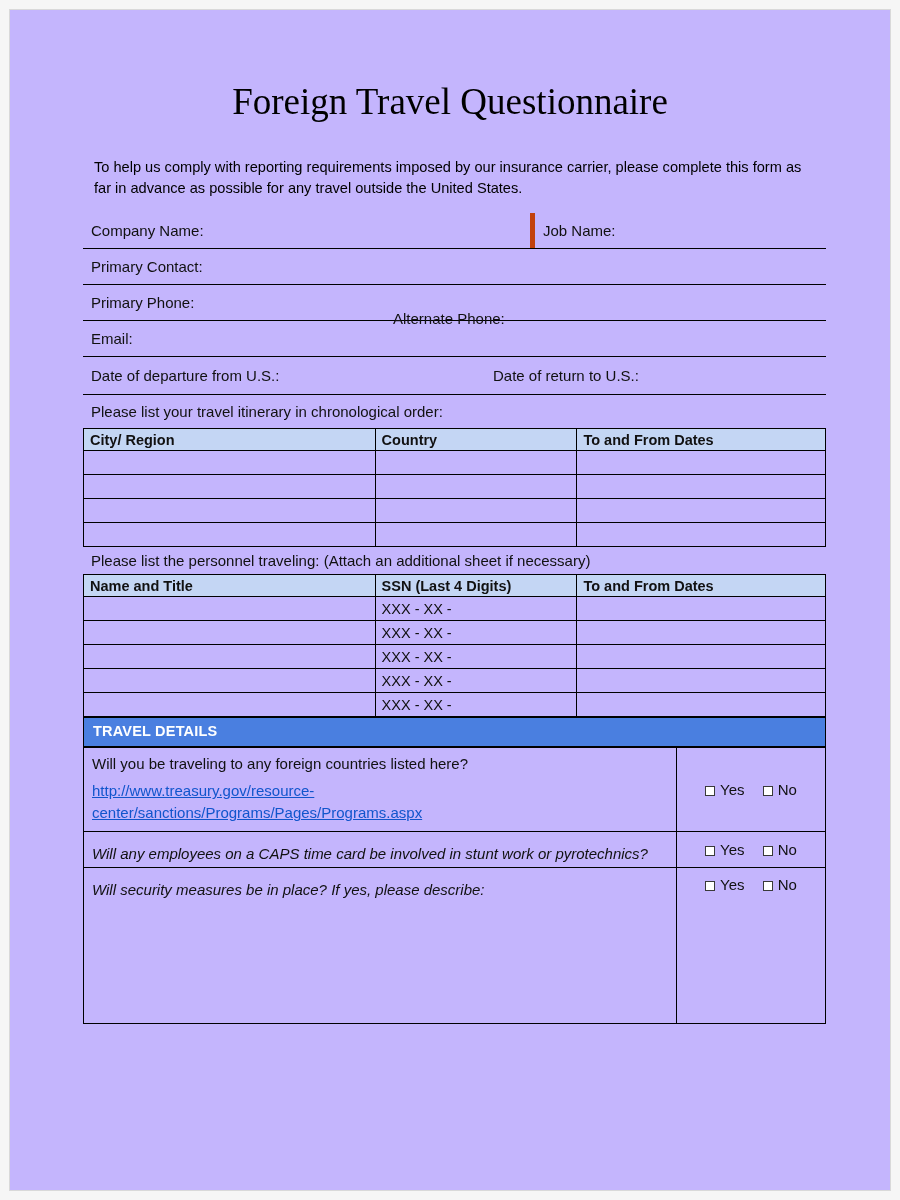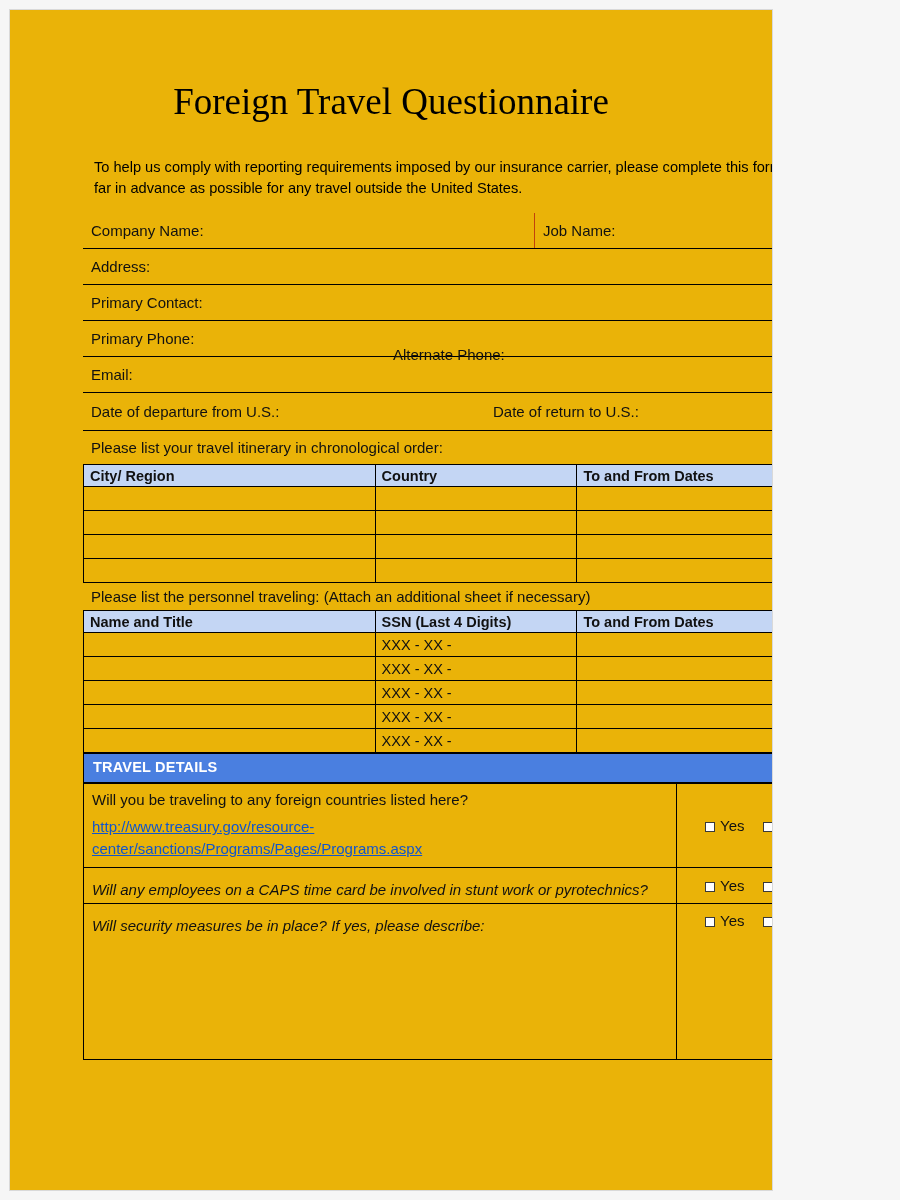--- a/index.html
+++ b/index.html
@@ -6,22 +6,22 @@
   html, body { margin: 0; padding: 0; }
   body {
     width: 900px; height: 1200px;
     background: #f6f6f6;
     font-family: "Liberation Sans", sans-serif;
     color: #111;
     position: relative;
   }
   .sheet {
     position: absolute; left: 9px; top: 9px;
-    width: 764px; height: 1182px;
-    background: #eab308;
+    width: 882px; height: 1182px;
+    background: #c4b5fd;
     border: 1px solid #d9d9d9;
     overflow: hidden;
   }
   .doc-title {
     margin: 70px 0 0 0;
     text-align: center;
     font-family: "Liberation Serif", serif;
     font-weight: 400;
     font-size: 37px;
     color: #000;
@@ -54,21 +54,21 @@
     display: flex;
     align-items: center;
     height: 36px;
     border-bottom: 1px solid #000;
   }
   .frow .lbl { padding-left: 8px; white-space: nowrap; }
   .frow .fill { flex: 1; height: 100%; }
   .split-left {
     width: 452px; height: 100%;
     display: flex; align-items: center;
-    border-right: 1px solid #c2410c;
+    border-right: 5px solid #c2410c;
   }
   .split-right {
     flex: 1; height: 100%;
     display: flex; align-items: center;
   }
   .abs-lbl-phone { position: absolute; left: 302px; top: 16px; height: 100%; display: flex; align-items: center; }
   .abs-lbl-date  { position: absolute; left: 402px; top: 0; height: 100%; display: flex; align-items: center; }
   .frow.dates { height: 38px; }
   .prompt-row {
     height: 33px;
@@ -130,24 +130,20 @@
       <div class="split-left">
         <span class="lbl">Company Name:</span>
         <span class="fill"></span>
       </div>
       <div class="split-right">
         <span class="lbl">Job Name:</span>
         <span class="fill"></span>
       </div>
     </div>
 
-    <div class="frow">
-      <span class="lbl">Address:</span>
-      <span class="fill"></span>
-    </div>
 
     <div class="frow">
       <span class="lbl">Primary Contact:</span>
       <span class="fill"></span>
     </div>
 
     <div class="frow">
       <span class="lbl">Primary Phone:</span>
       <span class="abs-lbl-phone lbl">Alternate Phone:</span>
       <span class="fill"></span>

